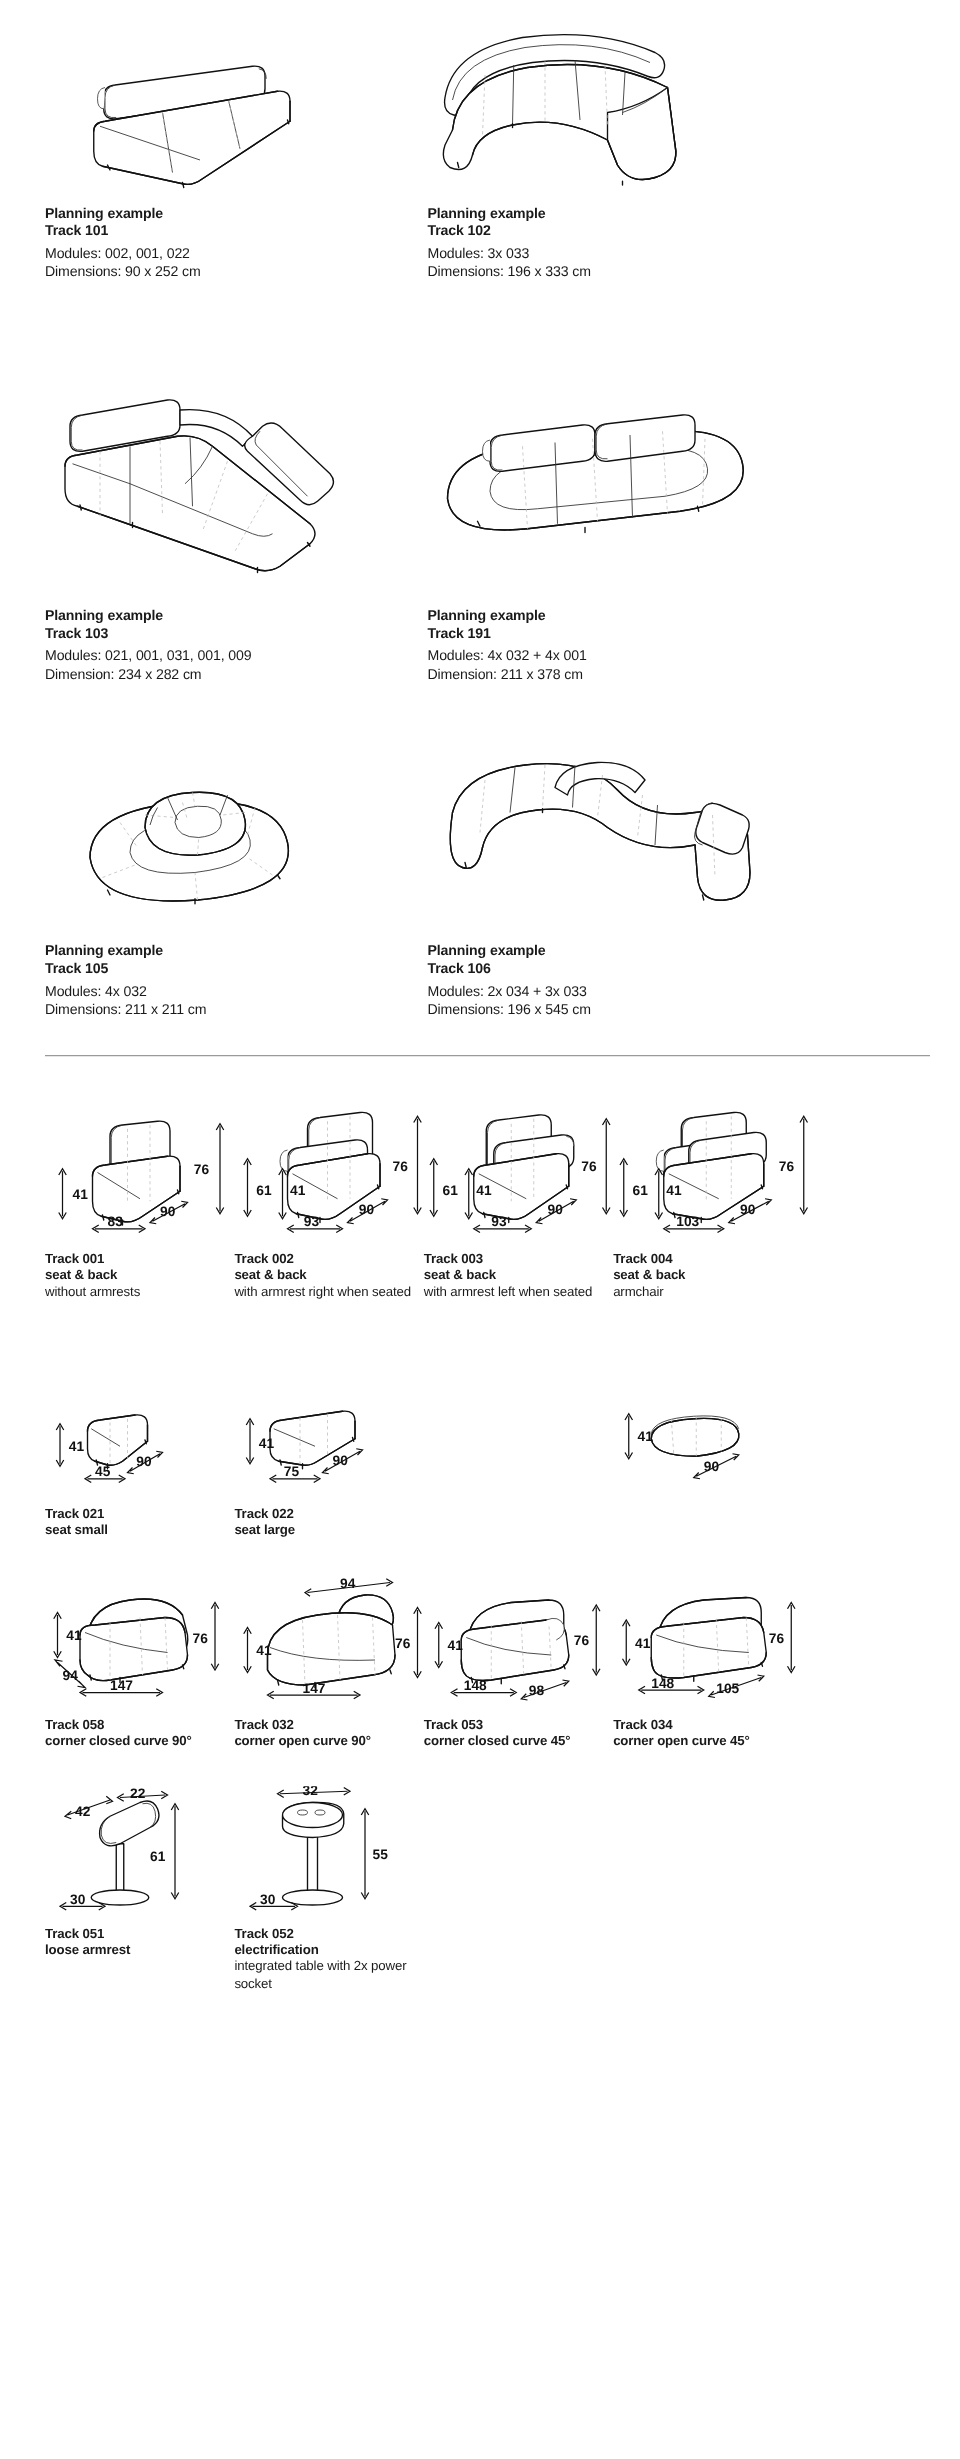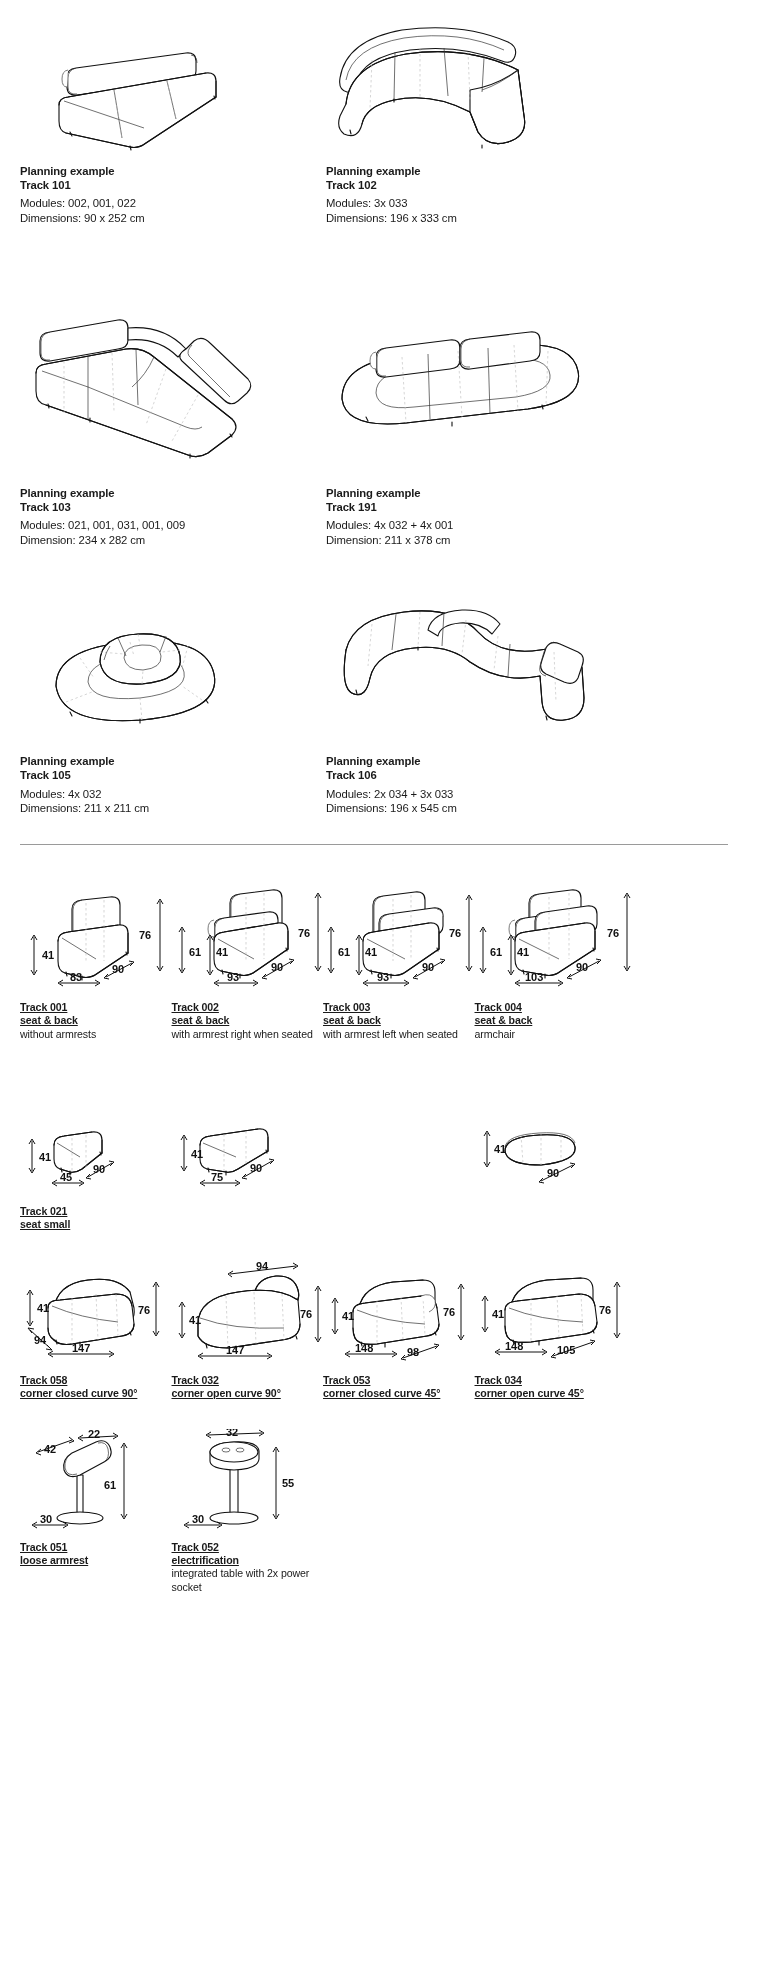--- a/index.html
+++ b/index.html
@@ -5,21 +5,21 @@
   * { box-sizing: border-box; margin: 0; padding: 0; }
   html, body {
     width: 768px;
     background: #ffffff;
     font-family: "Liberation Sans", sans-serif;
     color: #1a1a1a;
     -webkit-font-smoothing: antialiased;
   }
   body { width: 768px; height: 1967px; position: relative; overflow: hidden; }
 
-  .page { width: 640px; padding: 0 20px; position: relative; }
+  .page { width: 640px; padding: 0 20px; position: relative; margin-left: 16px; }
 
   
   .plan-grid {
     display: grid;
     grid-template-columns: 1fr 1fr;
     column-gap: 12px;
   }
   .plan-cell { position: relative; }
   .plan-art {
     height: 155px;
@@ -63,21 +63,21 @@
   .mod-cell { position: relative; }
   .mod-art {
     height: 118px;
     position: relative;
   }
   .mod-art.tall { height: 102px; }
   .mod-art.short { height: 88px; }
   .mod-art svg { position: absolute; left: 0; top: 0; display: block; }
 
   .mlabel { padding-top: 10px; }
-  .mlabel .b { font-weight: bold; font-size: 10.6px; line-height: 13.4px; letter-spacing: -0.1px; text-decoration: underline; }
+  .mlabel .b { font-weight: bold; font-size: 10.6px; line-height: 13.4px; letter-spacing: -0.1px; }
   .mlabel .n { font-size: 10.6px; line-height: 13.4px; letter-spacing: -0.1px; }
 
   .gap-a { height: 66px; }
   .gap-b { height: 30px; }
   .gap-c { height: 28px; }
   .gap-d { height: 30px; }
 
   .dim { font-size: 11px; font-weight: bold; fill: #111; font-family: "Liberation Sans", sans-serif; }
 
   svg .ln { fill: none; stroke: #111; stroke-width: 1.1; stroke-linejoin: round; stroke-linecap: round; }
@@ -470,20 +470,24 @@
           <path class="dash" d="M52 27 L52 64 M74 24 L74 58"></path>
           <path class="ln" d="M36 61 l1 4 M54 64 l0 4 M94 43 l1 3"></path>
           <path class="arr" d="M12 30 L12 62 M9 33 L12 28 L15 33 M9 59 L12 64 L15 59"></path>
           <text class="dim" x="19" y="51">41</text>
           <path class="arr" d="M30 76 L66 76 M33 73 L28 76 L33 79 M63 73 L68 76 L63 79"></path>
           <text class="dim" x="39" y="74">75</text>
           <path class="arr" d="M72 70 L100 54 M74 67 L70 71 L75 72 M97 52 L102 53 L98 57"></path>
           <text class="dim" x="78" y="65">90</text>
         </svg>
       </div>
+      <div class="mlabel">
+        <div class="b">Track 022</div>
+        <div class="b">seat large</div>
+      </div>
     </div>
 
     <div class="mod-cell">
       <div class="mod-art short"></div>
     </div>
 
     <div class="mod-cell">
       <div class="mod-art short">
         <svg width="170" height="88" viewBox="0 0 170 88">
           <path class="fillw" d="M30 44 Q30 30 64 28 Q98 26 100 40 Q102 54 66 58 Q32 58 30 44 Z"></path>

